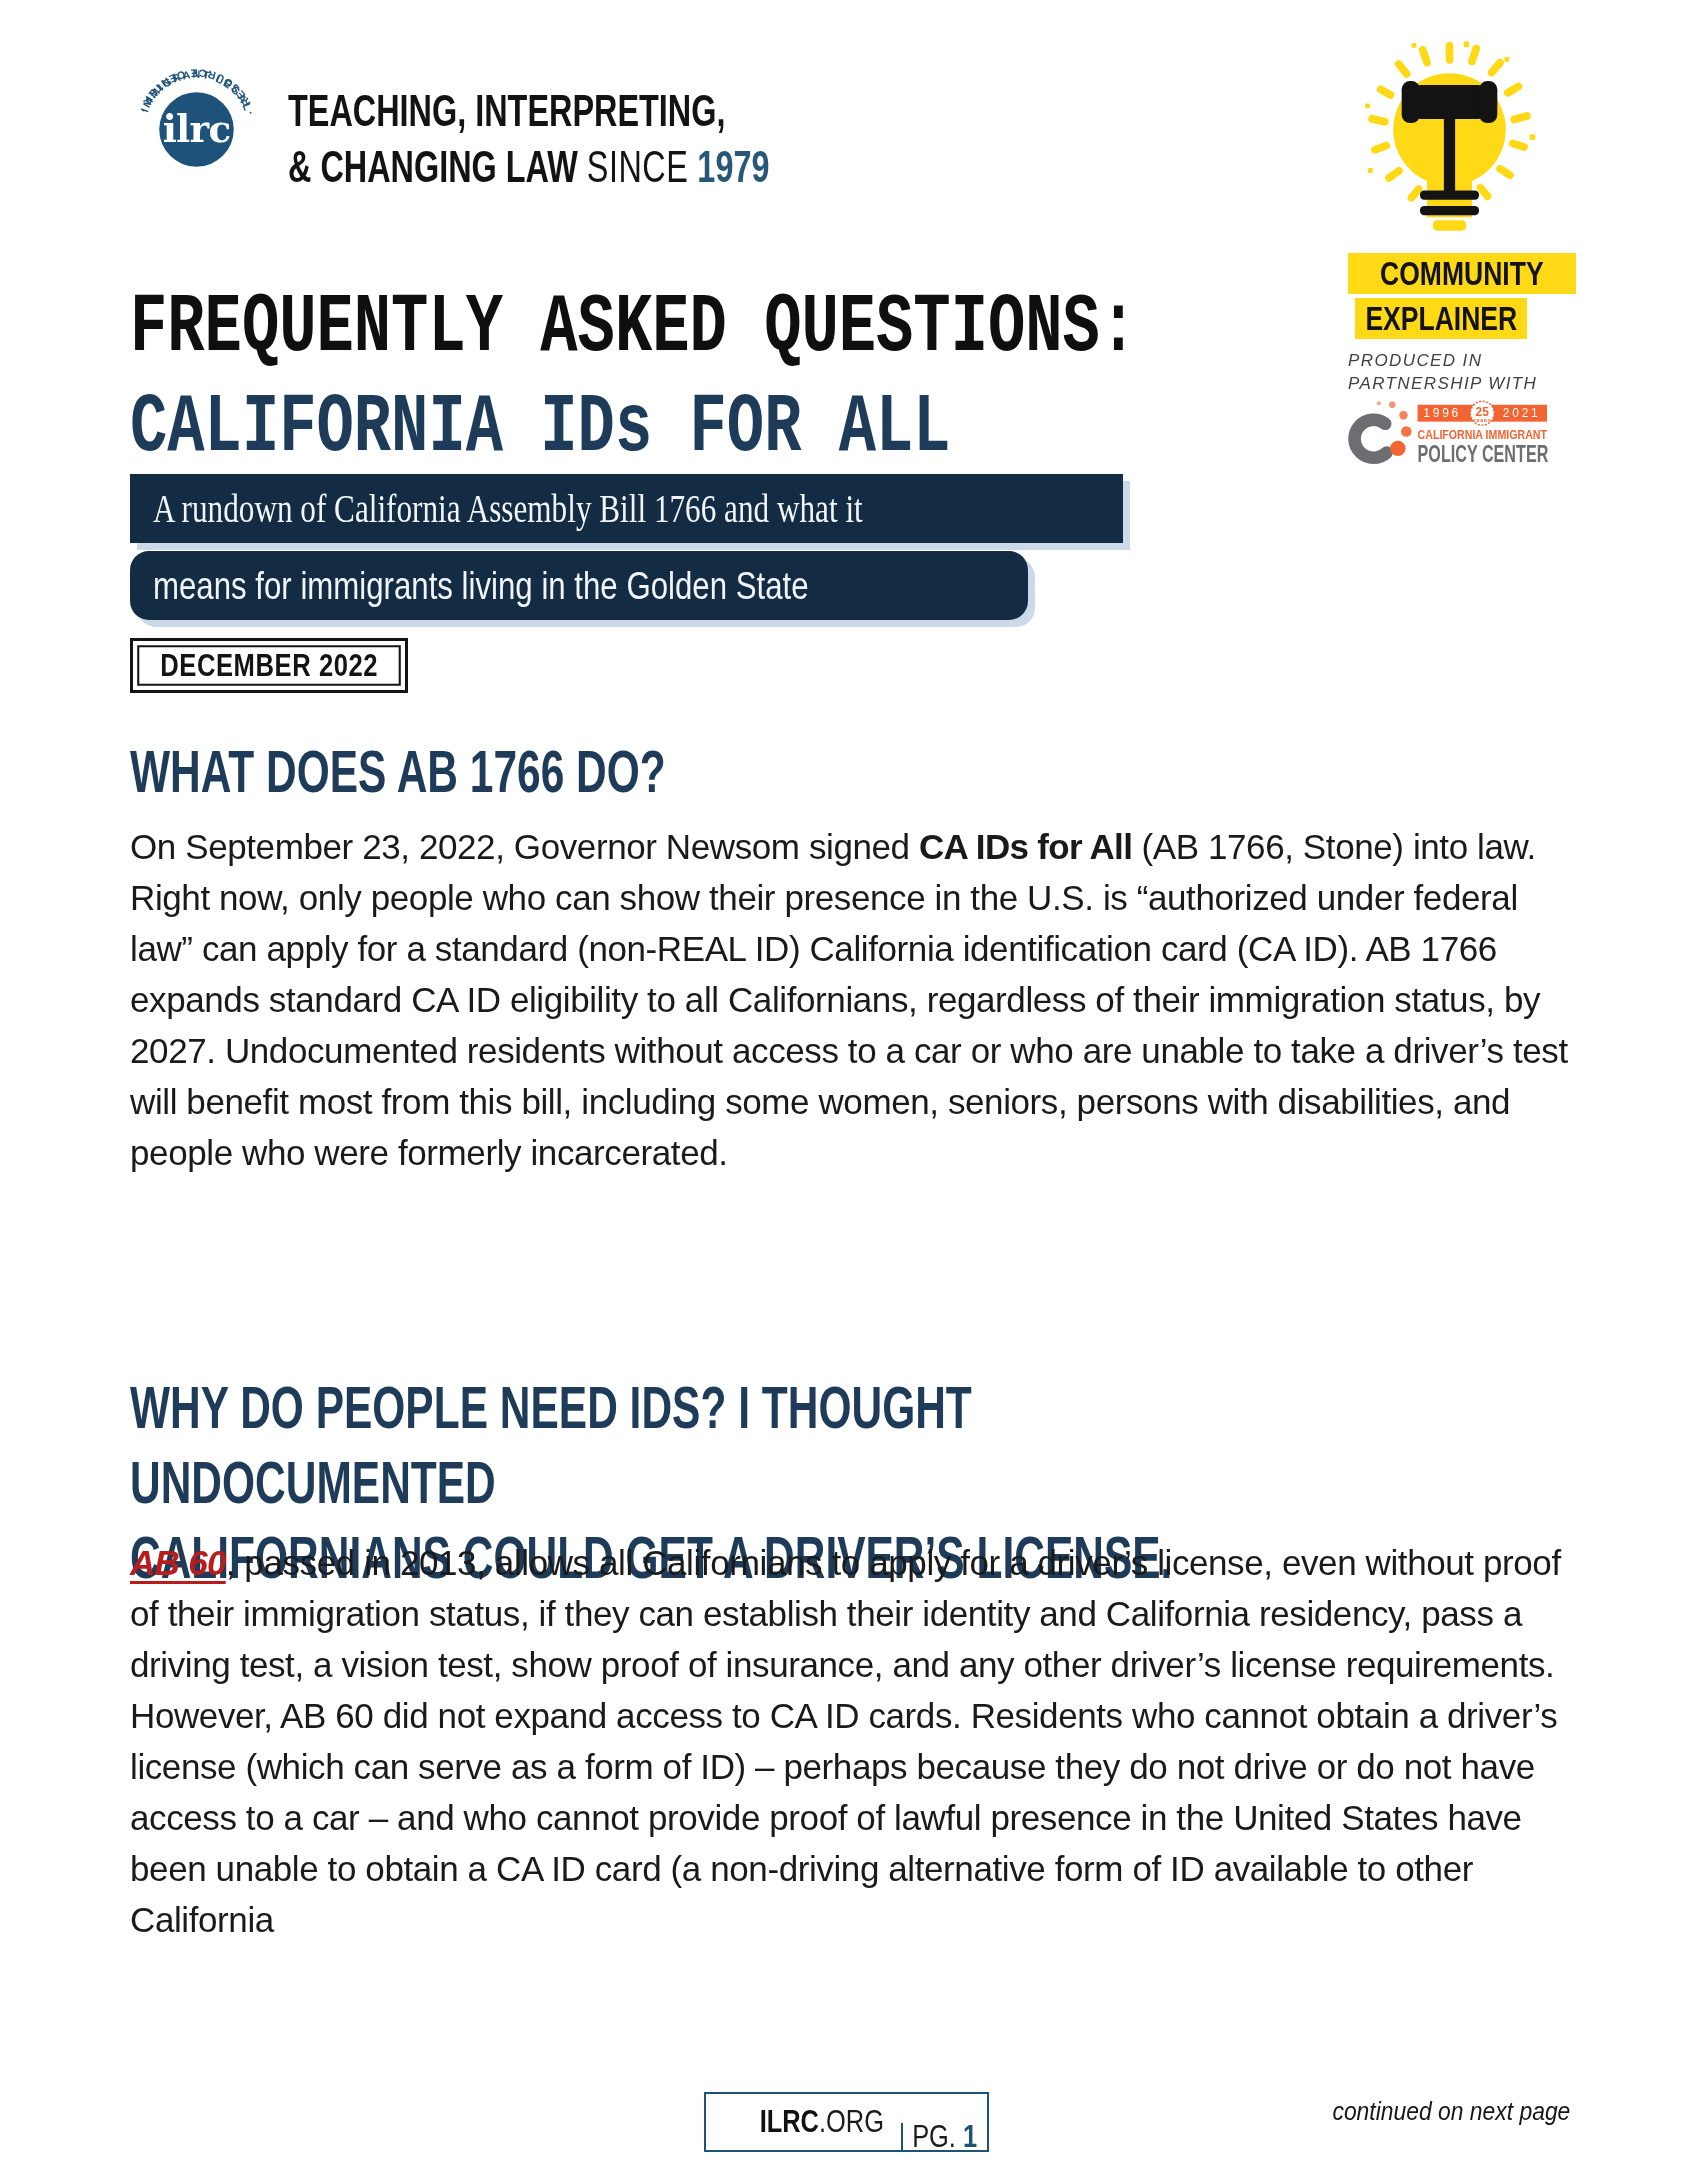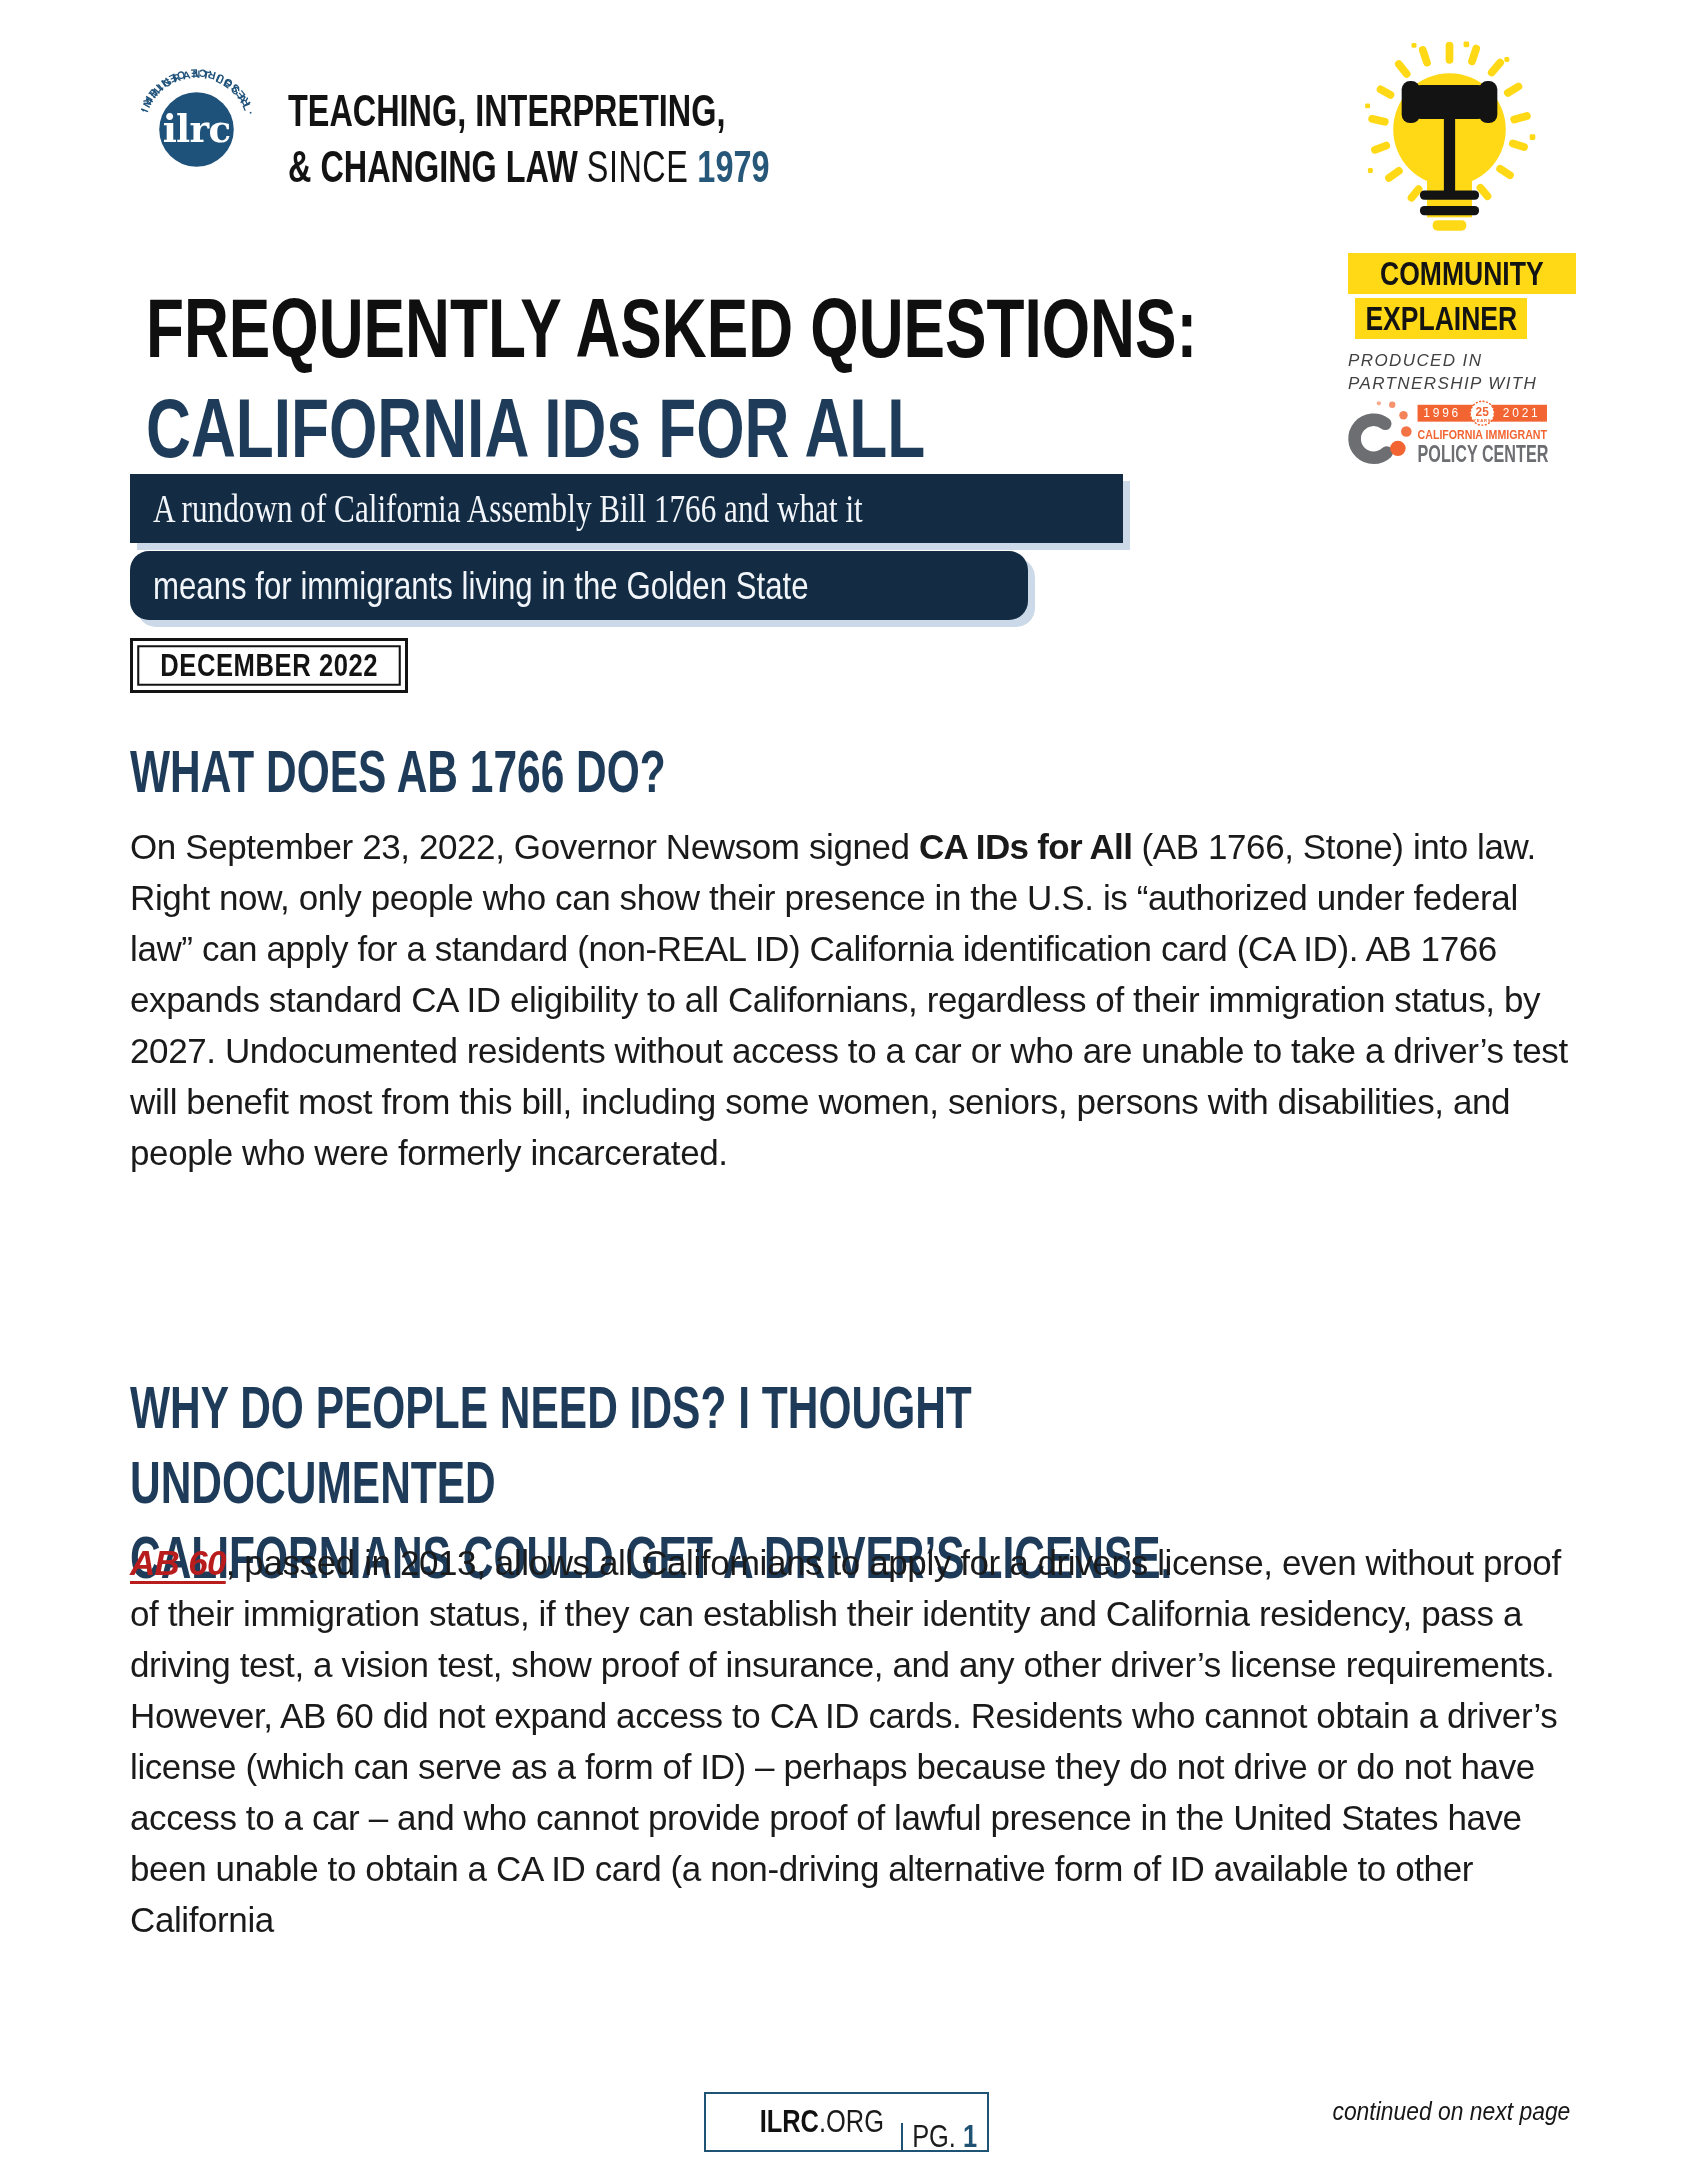--- a/index.html
+++ b/index.html
@@ -18,21 +18,21 @@
   #bulb-icon{position:absolute;left:1344px;top:41px;width:211px;height:205px;}
   .badge-box{position:absolute;background:#ffd916;display:flex;align-items:center;justify-content:center;}
   #badge-box-1{left:1348px;top:253px;width:228px;height:41px;}
   #badge-box-2{left:1355px;top:298px;width:172px;height:41px;}
   .badge-text{font-size:34px;font-weight:800;color:#131313;transform:scaleX(.78);white-space:nowrap;}
   #produced{position:absolute;left:1348px;top:349px;width:205px;text-align:left;
             font-style:italic;font-size:17px;letter-spacing:1.4px;color:#414042;line-height:23px;}
   #cipc-logo{position:absolute;left:1343px;top:392px;width:211px;height:79px;}
 
   
-  #title{position:absolute;left:146px;top:278px;line-height:100px;}
+  #title{position:absolute;left:130px;top:278px;line-height:100px;font-family:Liberation Mono, monospace;}
   .title-line{transform:scaleX(.74);transform-origin:0 0;white-space:nowrap;
               font-size:84px;font-weight:800;letter-spacing:0;}
   #title-line-1{color:#0f0f0f;}
   #title-line-2{color:#1e3c59;}
 
   .sub-box{position:absolute;left:130px;height:69px;background:#132c44;
            box-shadow:7px 7px 0 #ccd9e8;display:flex;align-items:center;padding-left:22.5px;box-sizing:border-box;}
   #sub-box-1{top:474px;width:993px;font-family:Liberation Serif, serif;}
   #sub-box-2{top:551px;width:898px;border-radius:19px;}
   .sub-text{font-size:39px;color:#f2f6fa;transform:scaleX(.8);transform-origin:0 50%;white-space:nowrap;font-weight:400;}

